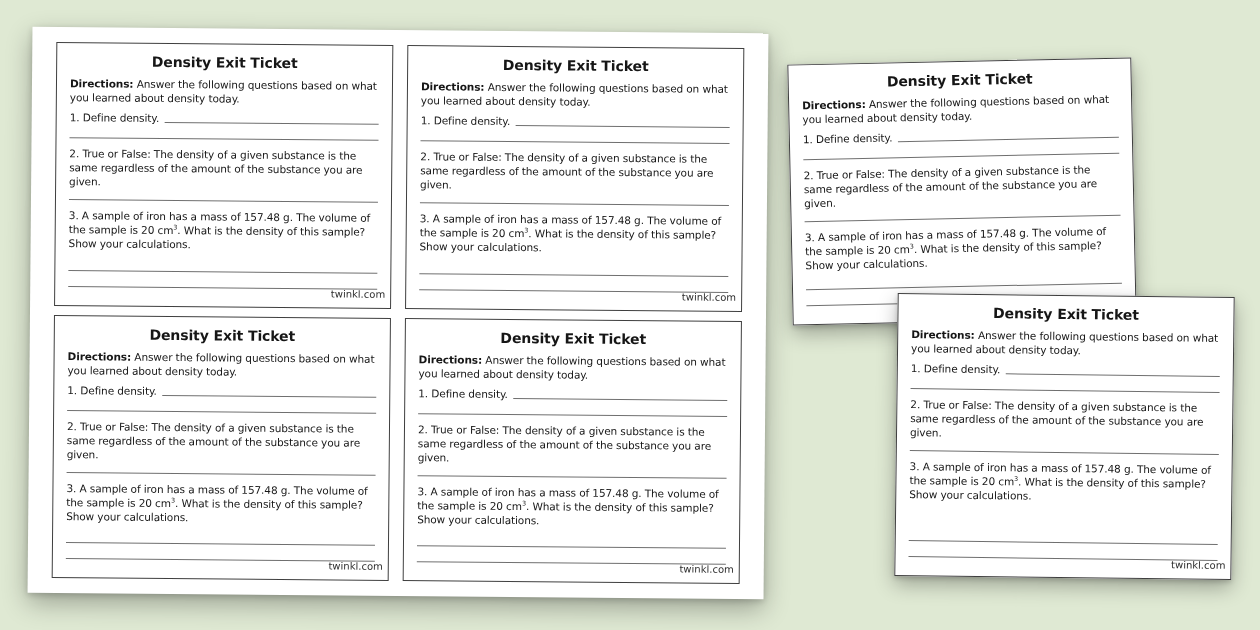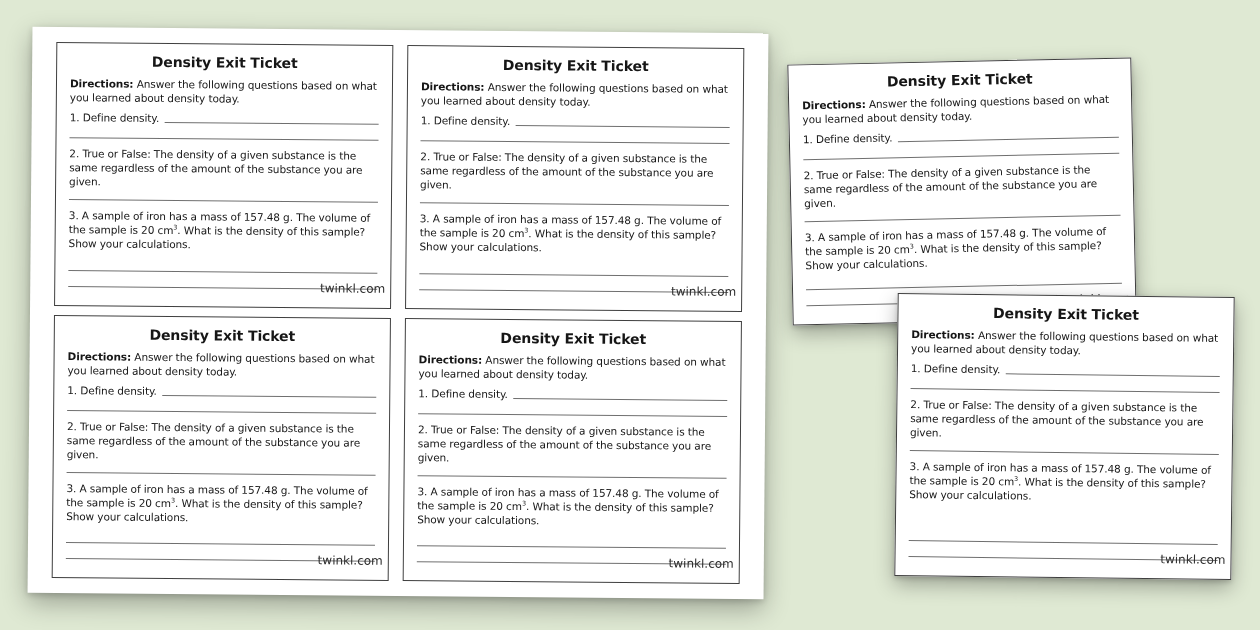--- a/index.html
+++ b/index.html
@@ -108,22 +108,22 @@
   }
   .bottom-lines .line-b { margin-top: 15px; }
   sup {
     font-size: 0.62em;
     line-height: 0;
     vertical-align: super;
   }
   .t-footer {
     position: absolute;
     right: 5px;
-    bottom: 12px;
-    font-size: 12px;
+    bottom: 6px;
+    font-size: 10px;
     letter-spacing: 0;
     color: #2e2e2e;
     margin-left: 12px;
   }
 </style>
 </head>
 <body>
 
 <div class="scene">
 

